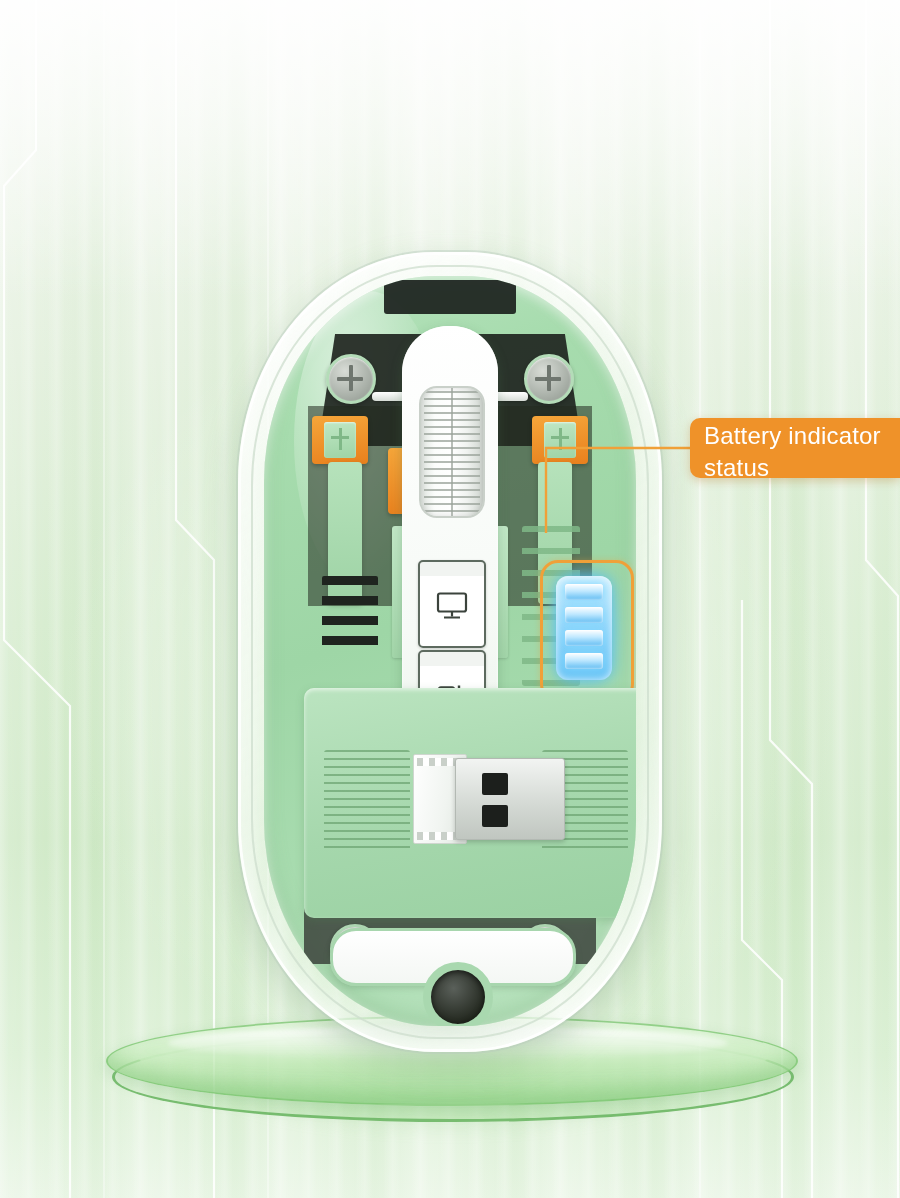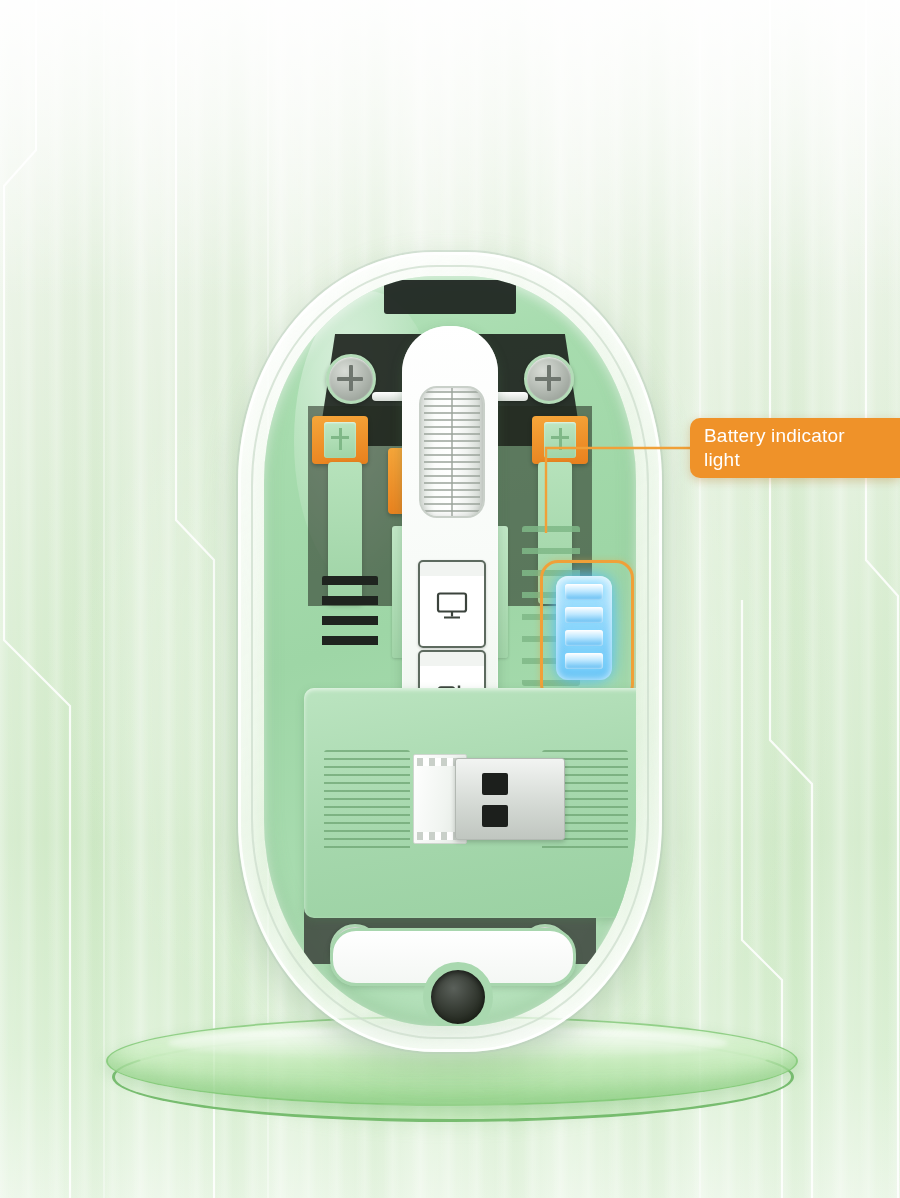--- a/index.html
+++ b/index.html
@@ -174,21 +174,21 @@
   .ridges{position:absolute;right:56px;top:250px;width:58px;height:160px;
     background:repeating-linear-gradient(180deg,#7fb887 0 6px,rgba(255,255,255,0) 6px 22px);opacity:.85;border-radius:3px;}
   .fin{position:absolute;background:linear-gradient(180deg,#c2e8c7,#a3d6aa);border-radius:3px;box-shadow:0 1px 3px rgba(0,0,0,.16);}
 
   
   .callout{position:absolute;z-index:14;}
   .badge{position:absolute;left:690px;top:418px;min-width:210px;height:60px;
     background:#ef9229;border-radius:10px 0 0 10px;
     box-shadow:0 3px 10px rgba(180,110,20,.30);
     display:flex;flex-direction:column;justify-content:center;padding:0 0 0 14px;box-sizing:border-box;}
-  .badge span{color:#ffffff;font-size:19px;line-height:24px;font-weight:400;letter-spacing:.2px;}
+  .badge span{color:#ffffff;font-size:24px;line-height:24px;font-weight:400;letter-spacing:.2px;margin-top:8px;}
   .leader{position:absolute;left:0;top:0;}
   .leader path{stroke:#f0a038;stroke-width:2.4;fill:none;}
 </style>
 </head>
 <body>
 
 <div class="stage">
 
   <div class="bg-base"></div>
   <div class="bg-wide"></div>
@@ -308,17 +308,17 @@
       <div class="sensor"></div>
     </div>
   </div>
 
   <div class="callout">
     <svg class="leader" width="900" height="1198" viewBox="0 0 900 1198">
       <path d="M690 448 L546 448 L546 533"></path>
     </svg>
     <div class="badge">
       <span>Battery indicator</span>
-      <span>light</span>
+      <span>status</span>
     </div>
   </div>
 
 </div>
 
 </body></html>

